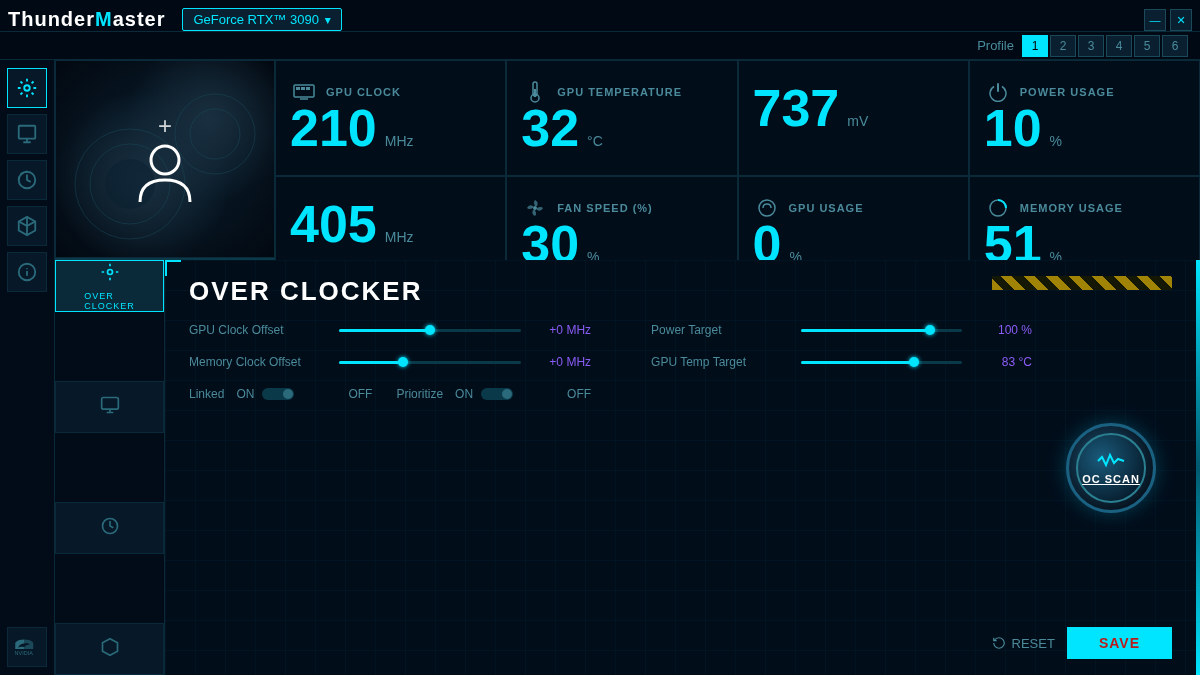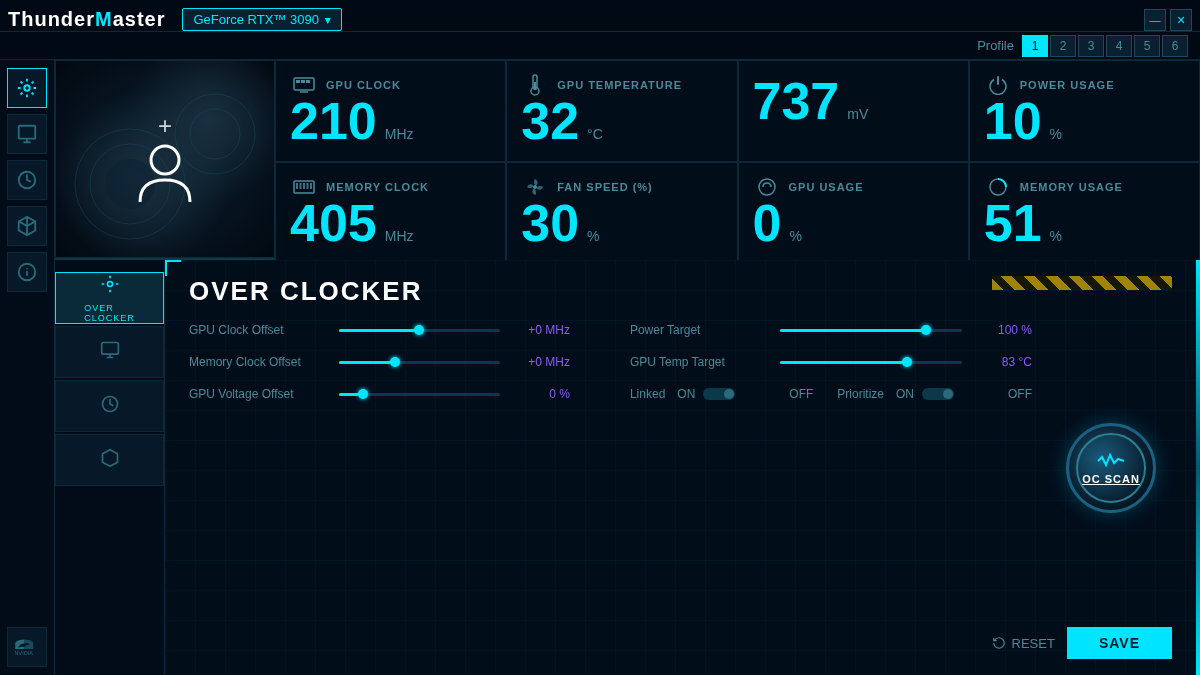--- a/index.html
+++ b/index.html
@@ -159,21 +159,21 @@
     .stat-cards {
       flex: 1;
       display: grid;
       grid-template-columns: repeat(4, 1fr);
       grid-template-rows: repeat(2, 1fr);
       gap: 0;
     }
     .stat-card {
       border: 1px solid #0a2a3a;
       background: #020d1a;
-      padding: 14px 14px;
+      padding: 21px 14px;
       display: flex;
       flex-direction: column;
       justify-content: space-between;
     }
     .stat-header {
       display: flex;
       align-items: center;
       gap: 8px;
     }
     .stat-icon {
@@ -211,21 +211,22 @@
     }
 
     
     .oc-sidenav {
       width: 110px;
       background: #010c18;
       border-right: 1px solid #0a2a3a;
       display: flex;
       flex-direction: column;
       gap: 2px;
-      padding: 12px 0;
+      padding: 0 0;
+      justify-content: space-between;
     }
     .oc-nav-item {
       width: 100%;
       height: 52px;
       background: #071828;
       border: 1px solid #0a2a3a;
       display: flex; align-items: center; justify-content: center;
       cursor: pointer;
       color: #2a6a7a;
       font-size: 10px;
@@ -377,21 +378,21 @@
       align-items: center;
       gap: 6px;
       color: #4a8a9a;
       font-size: 13px;
       cursor: pointer;
       background: none;
       border: none;
     }
     .save-btn {
       background: #00e5ff;
-      color: #0f172a;
+      color: #b91c1c;
       border: none;
       padding: 8px 32px;
       font-size: 14px;
       font-weight: bold;
       letter-spacing: 1px;
       cursor: pointer;
     }
 
     
     .corner-tl {
@@ -574,33 +575,20 @@
             </div>
             <span class="stat-label">POWER USAGE</span>
           </div>
           <div class="stat-value-row">
             <span class="stat-value">10</span>
             <span class="stat-unit">%</span>
           </div>
         </div>
 
         <div class="stat-card">
-          <div class="stat-header">
-            <div class="stat-icon">
-              <svg width="22" height="16" viewBox="0 0 22 16" fill="none">
-                <rect x="1" y="2" width="20" height="12" rx="1" stroke="#4a8a9a" stroke-width="1.5"></rect>
-                <rect x="3" y="4" width="2" height="6" fill="#4a8a9a" opacity="0.8"></rect>
-                <rect x="6.5" y="4" width="2" height="6" fill="#4a8a9a" opacity="0.8"></rect>
-                <rect x="10" y="4" width="2" height="6" fill="#4a8a9a" opacity="0.8"></rect>
-                <rect x="13.5" y="4" width="2" height="6" fill="#4a8a9a" opacity="0.8"></rect>
-                <rect x="17" y="4" width="2" height="6" fill="#4a8a9a" opacity="0.8"></rect>
-              </svg>
-            </div>
-            <span class="stat-label">MEMORY CLOCK</span>
-          </div>
           <div class="stat-value-row">
             <span class="stat-value">405</span>
             <span class="stat-unit">MHz</span>
           </div>
         </div>
 
         <div class="stat-card">
           <div class="stat-header">
             <div class="stat-icon">
               <svg width="20" height="20" viewBox="0 0 20 20" fill="none">
@@ -738,32 +726,20 @@
             <span class="slider-label">GPU Temp Target</span>
             <div class="slider-track">
               <div class="slider-fill" style="width:70%"></div>
               <div class="slider-thumb" style="left:calc(70% - 5px)"></div>
             </div>
             <span class="slider-value">
               <span>83</span> <span>°C</span>
             </span>
           </div>
 
-          <div style="display:flex; flex-direction:column; gap:12px;">
-            <div class="slider-row">
-              <span class="slider-label">GPU Voltage Offset</span>
-              <div class="slider-track">
-                <div class="slider-fill" style="width:15%"></div>
-                <div class="slider-thumb" style="left:calc(15% - 5px)"></div>
-              </div>
-              <span class="slider-value">
-                <span>0</span> <span>%</span>
-              </span>
-            </div>
-          </div>
 
           <div style="display:flex; align-items:center; gap:24px;">
             <div class="toggle-row">
               <span class="toggle-on">Linked</span>
               <span class="toggle-on" style="margin-left:4px;">ON</span>
               <div class="toggle-track">
                 <div class="toggle-knob off"></div>
               </div>
               <span class="toggle-off">OFF</span>
             </div>

